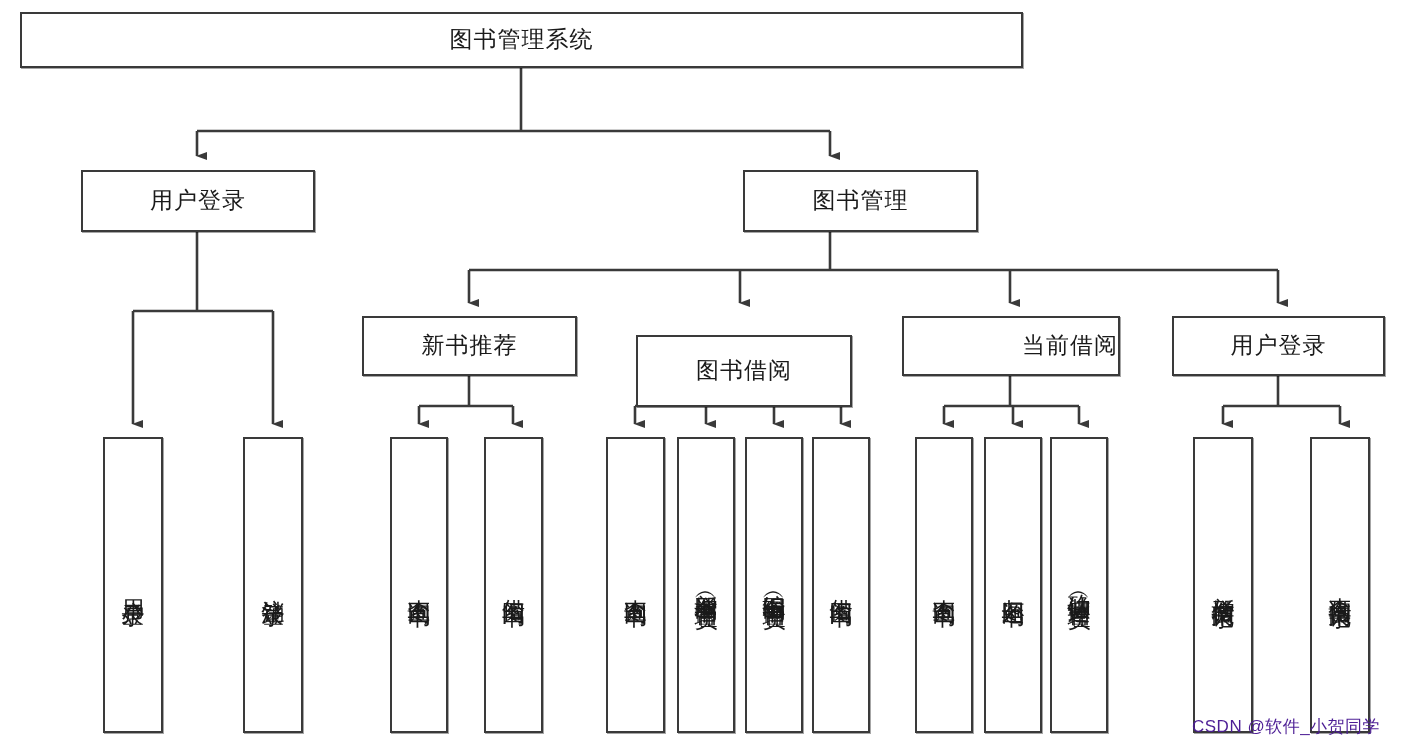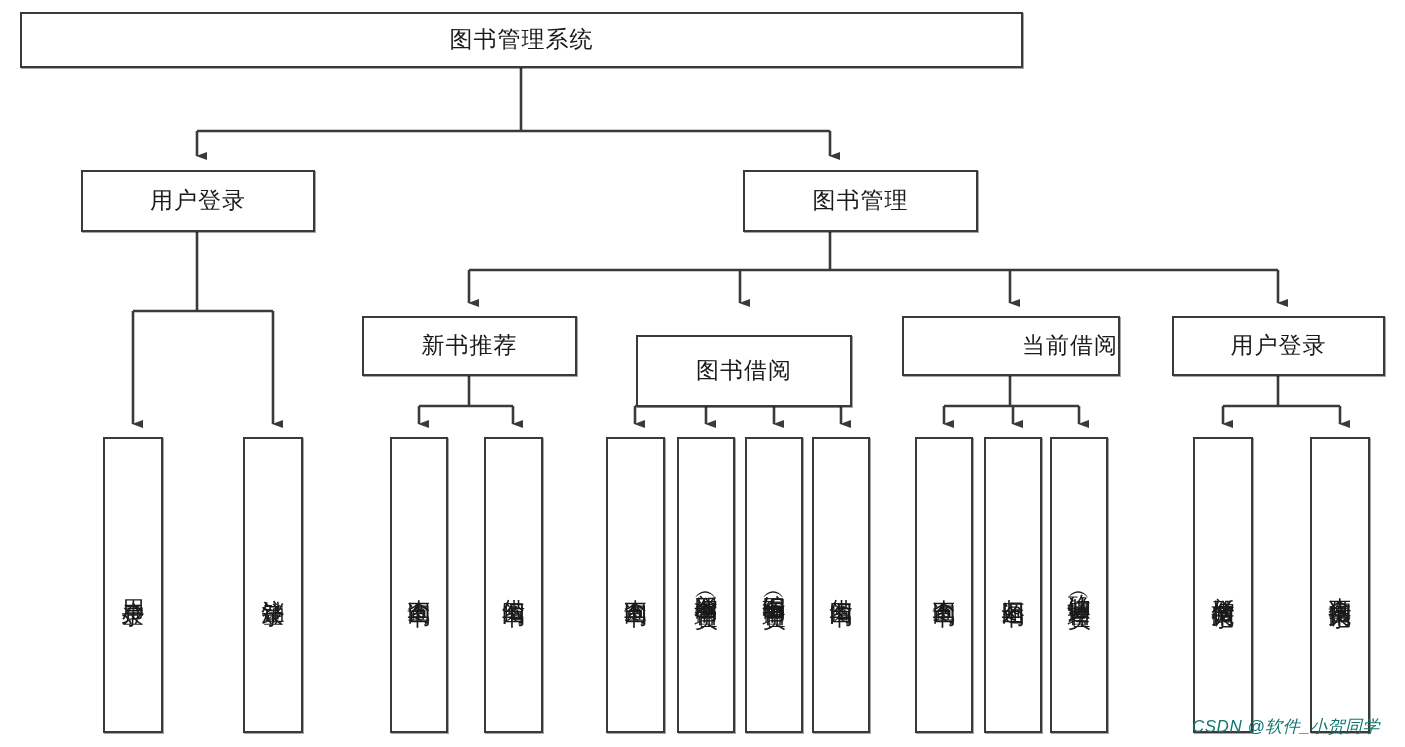--- a/index.html
+++ b/index.html
@@ -54,25 +54,24 @@
     text-orientation: upright;
     font-size: 23px;
     line-height: 1.25;
     letter-spacing: 2px;
     white-space: nowrap;
     max-height: 276px;
   }
   .watermark {
     position: absolute;
     font-size: 17px;
-    color: #0f766e;
+    color: #4c1d95;
     letter-spacing: 0.5px;
     white-space: nowrap;
     user-select: none;
-    font-style: italic;
   }
 </style>
 </head>
 <body>
 
 <div id="diagram-root">
 
   <svg class="connector-layer" viewBox="0 0 1405 747" xmlns="http://www.w3.org/2000/svg">
     <defs>
       <marker id="arrowhead" markerWidth="9" markerHeight="11" refX="4.5" refY="10" orient="auto" markerUnits="userSpaceOnUse">

